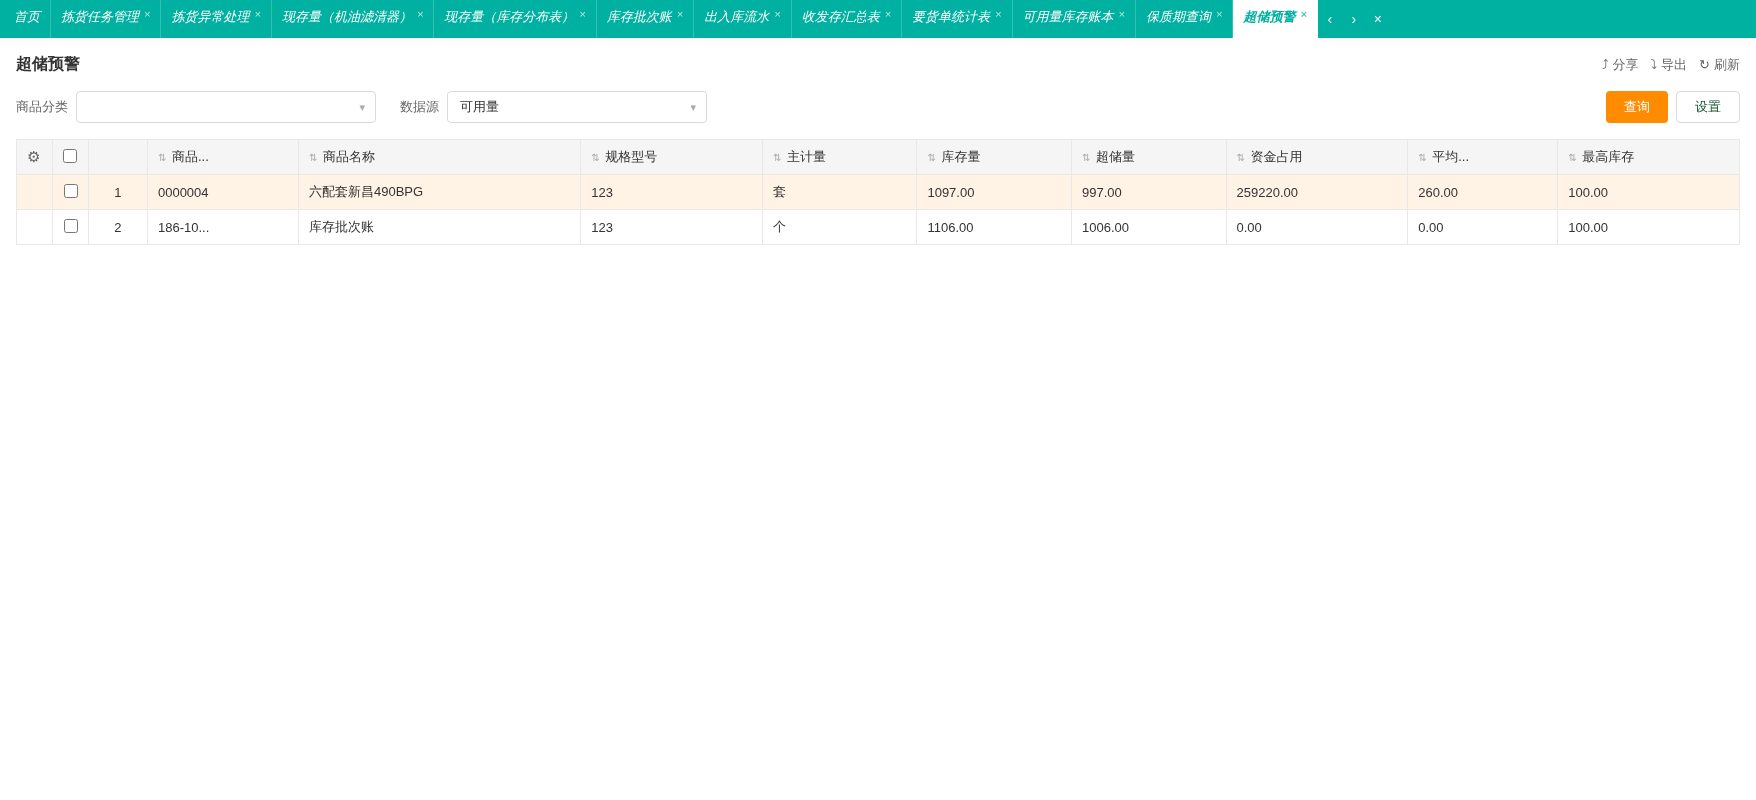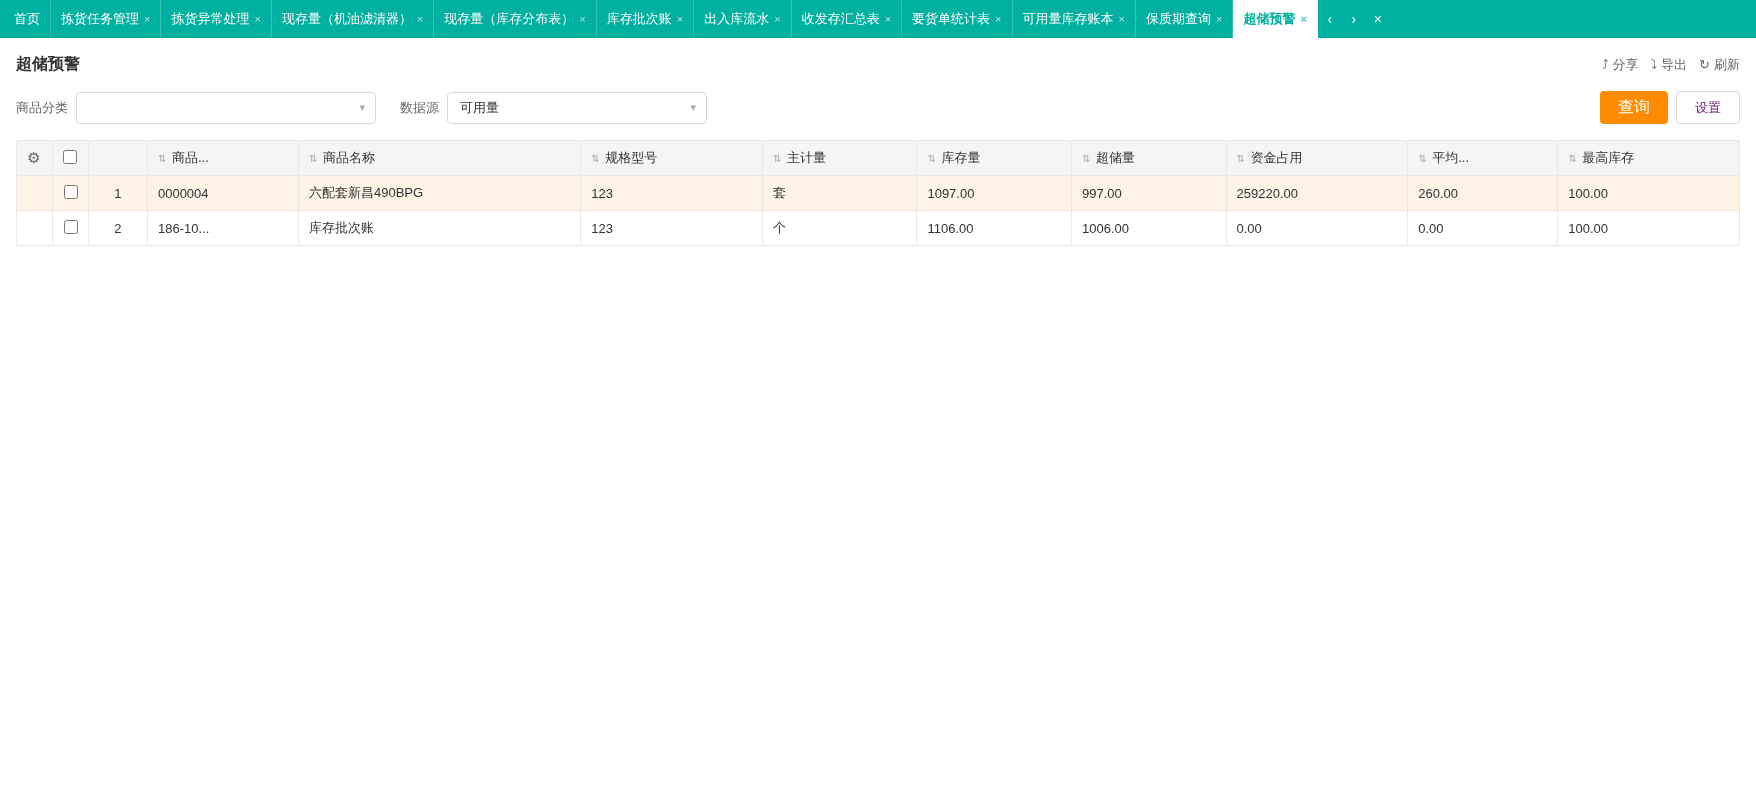--- a/index.html
+++ b/index.html
@@ -10,28 +10,28 @@
       display: flex;
       align-items: center;
       background: #00b0a0;
       height: 38px;
       padding: 0 4px;
       overflow: hidden;
       white-space: nowrap;
     }
     .nav-tab {
       display: inline-flex;
-      align-items: center;
       padding: 8px 10px;
       height: 38px;
       color: #fff;
       font-size: 13px;
       cursor: pointer;
       flex-shrink: 0;
       border-right: 1px solid rgba(255,255,255,0.2);
+      font-style: italic;
     }
     .nav-tab.active { background: #fff; color: #00b0a0; font-weight: bold; }
     .nav-tab .close-x {
       margin-left: 5px;
       font-size: 11px;
       opacity: 0.7;
     }
     .nav-tab.active .close-x { color: #00b0a0; }
     .nav-arrow {
       display: inline-flex;
@@ -123,25 +123,25 @@
       display: flex;
       gap: 8px;
     }
     .btn-query {
       background: #ff8c00;
       color: #fff;
       border: none;
       border-radius: 4px;
       padding: 6px 18px;
       cursor: pointer;
-      font-size: 16px;
+      font-size: 13px;
     }
     .btn-settings {
       background: #fff;
-      color: #701a75;
+      color: #14532d;
       border: 1px solid #d9d9d9;
       border-radius: 4px;
       padding: 6px 18px;
       cursor: pointer;
       font-size: 13px;
     }
 
     
     .data-table {
       width: 100%;

